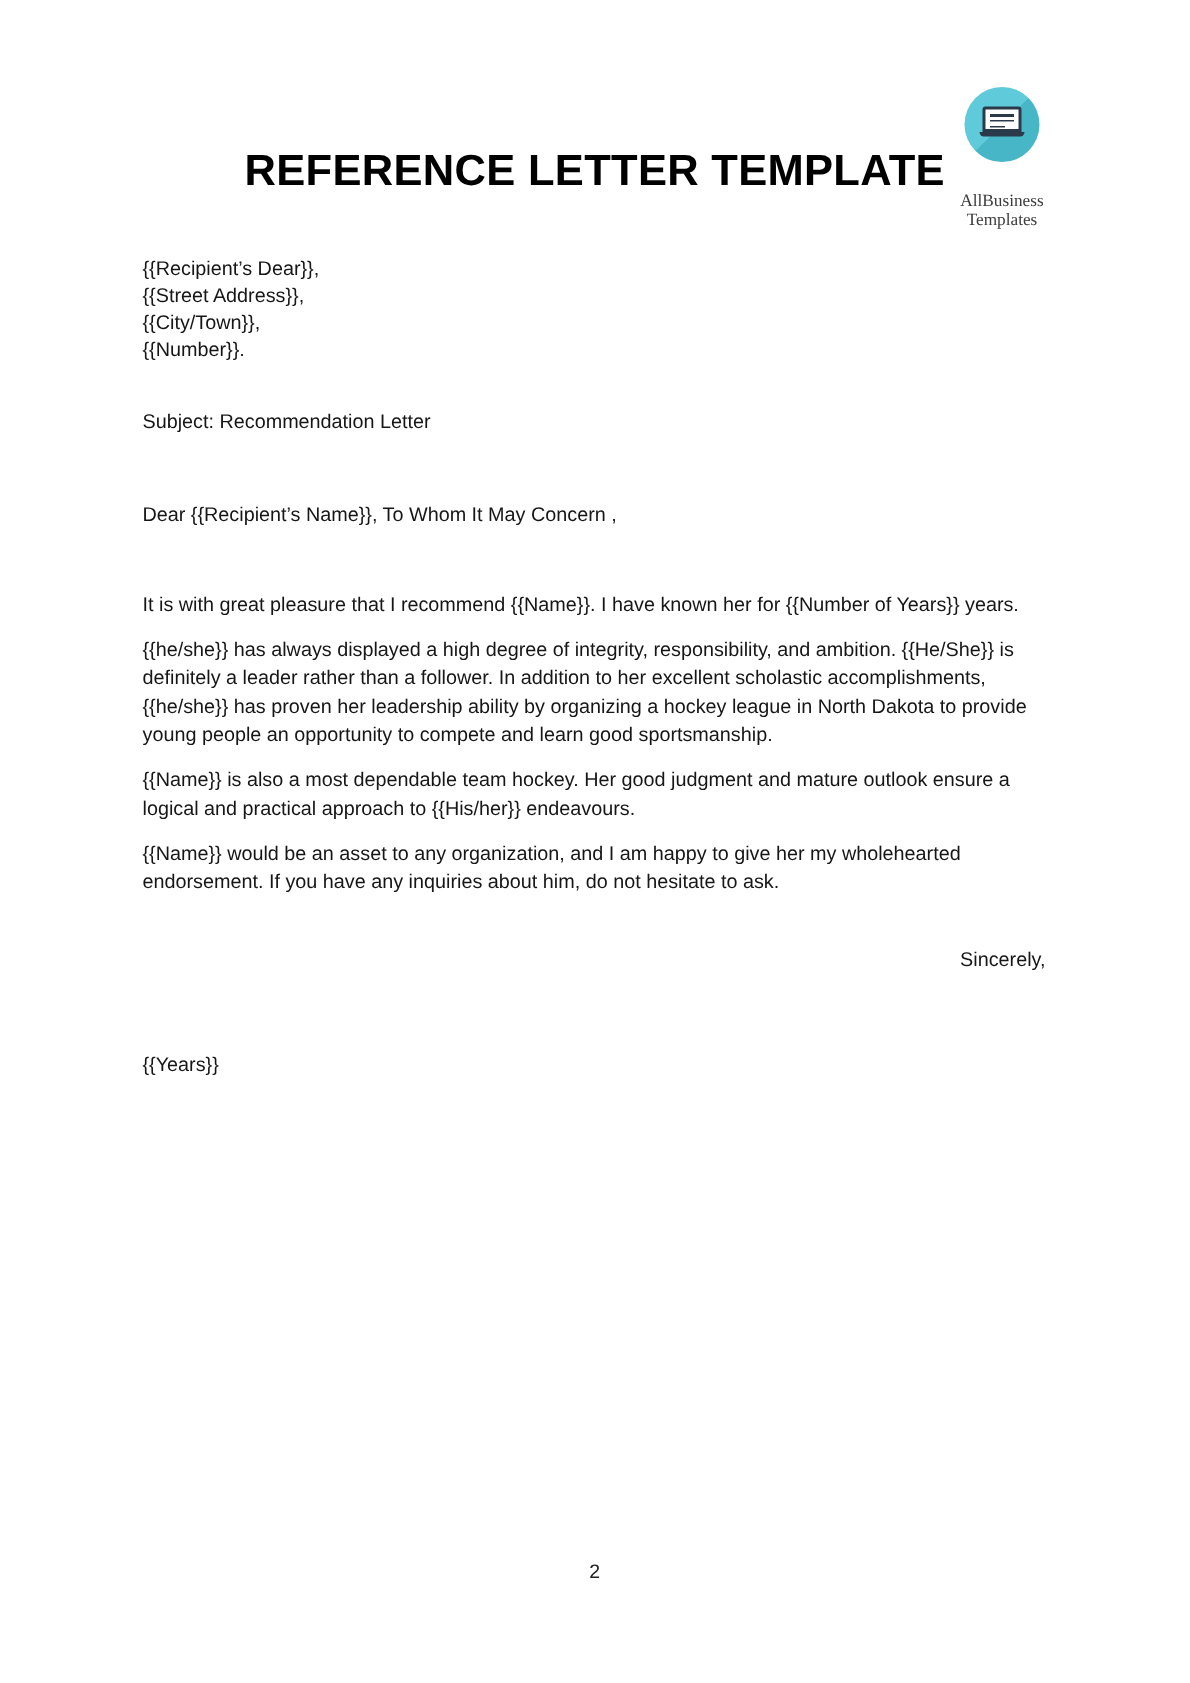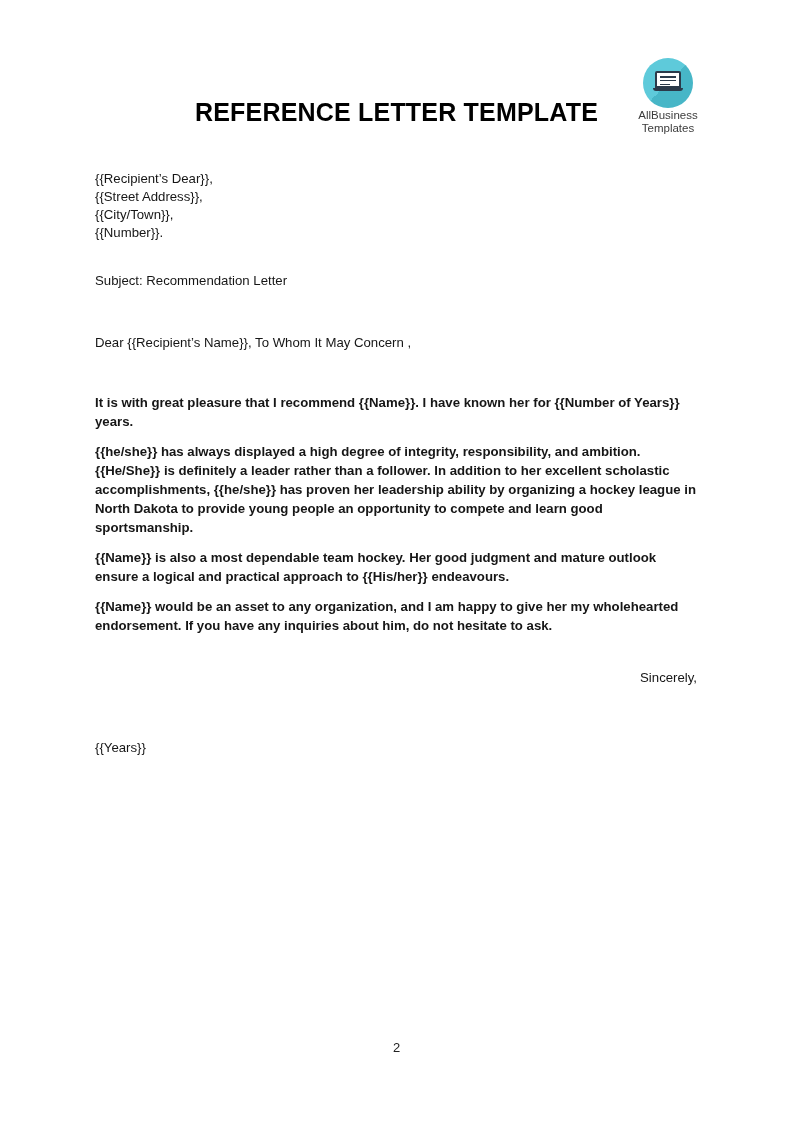--- a/index.html
+++ b/index.html
@@ -68,56 +68,56 @@
   }
   .laptop-line.short { width: 62%; }
   .laptop-base {
     width: 30px;
     height: 3px;
     background: #2b3a4a;
     border-radius: 0 0 3px 3px;
     margin-top: 0px;
   }
   .logo-caption {
-    margin-top: 1px;
+    margin-top: 20px;
     font-size: 11.5px;
     line-height: 13px;
     color: #3c3c3c;
-    font-family: Liberation Sans, sans-serif;
+    font-family: Liberation Serif, serif;
   }
 
   
   .doc-title {
     position: absolute;
     top: 98px;
     left: 0;
     width: 793px;
     text-align: center;
-    font-size: 25px;
+    font-size: 29px;
     font-weight: bold;
     letter-spacing: 0.2px;
     color: #000000;
   }
 
   
   .content {
     position: absolute;
     left: 95px;
     top: 170px;
     width: 602px;
     font-size: 13.2px;
     line-height: 19px;
     color: #161616;
   }
   .date-line { margin: 0 0 39px 0; }
   .address-block { margin: 0 0 29px 0; }
   .address-block div { margin: 0; line-height: 18px; }
   .subject-line { margin: 0 0 43px 0; }
   .salutation { margin: 0 0 41px 0; }
-  .para { margin: 0 0 11px 0; font-weight: bold; }
+  .para { margin: 0 0 11px 0; }
   .closing { margin: 33px 0 0 0; text-align: right; }
   .signature { margin: 51px 0 0 0; }
 
   
   .page-number {
     position: absolute;
     left: 0;
     top: 1040px;
     width: 793px;
     text-align: center;

